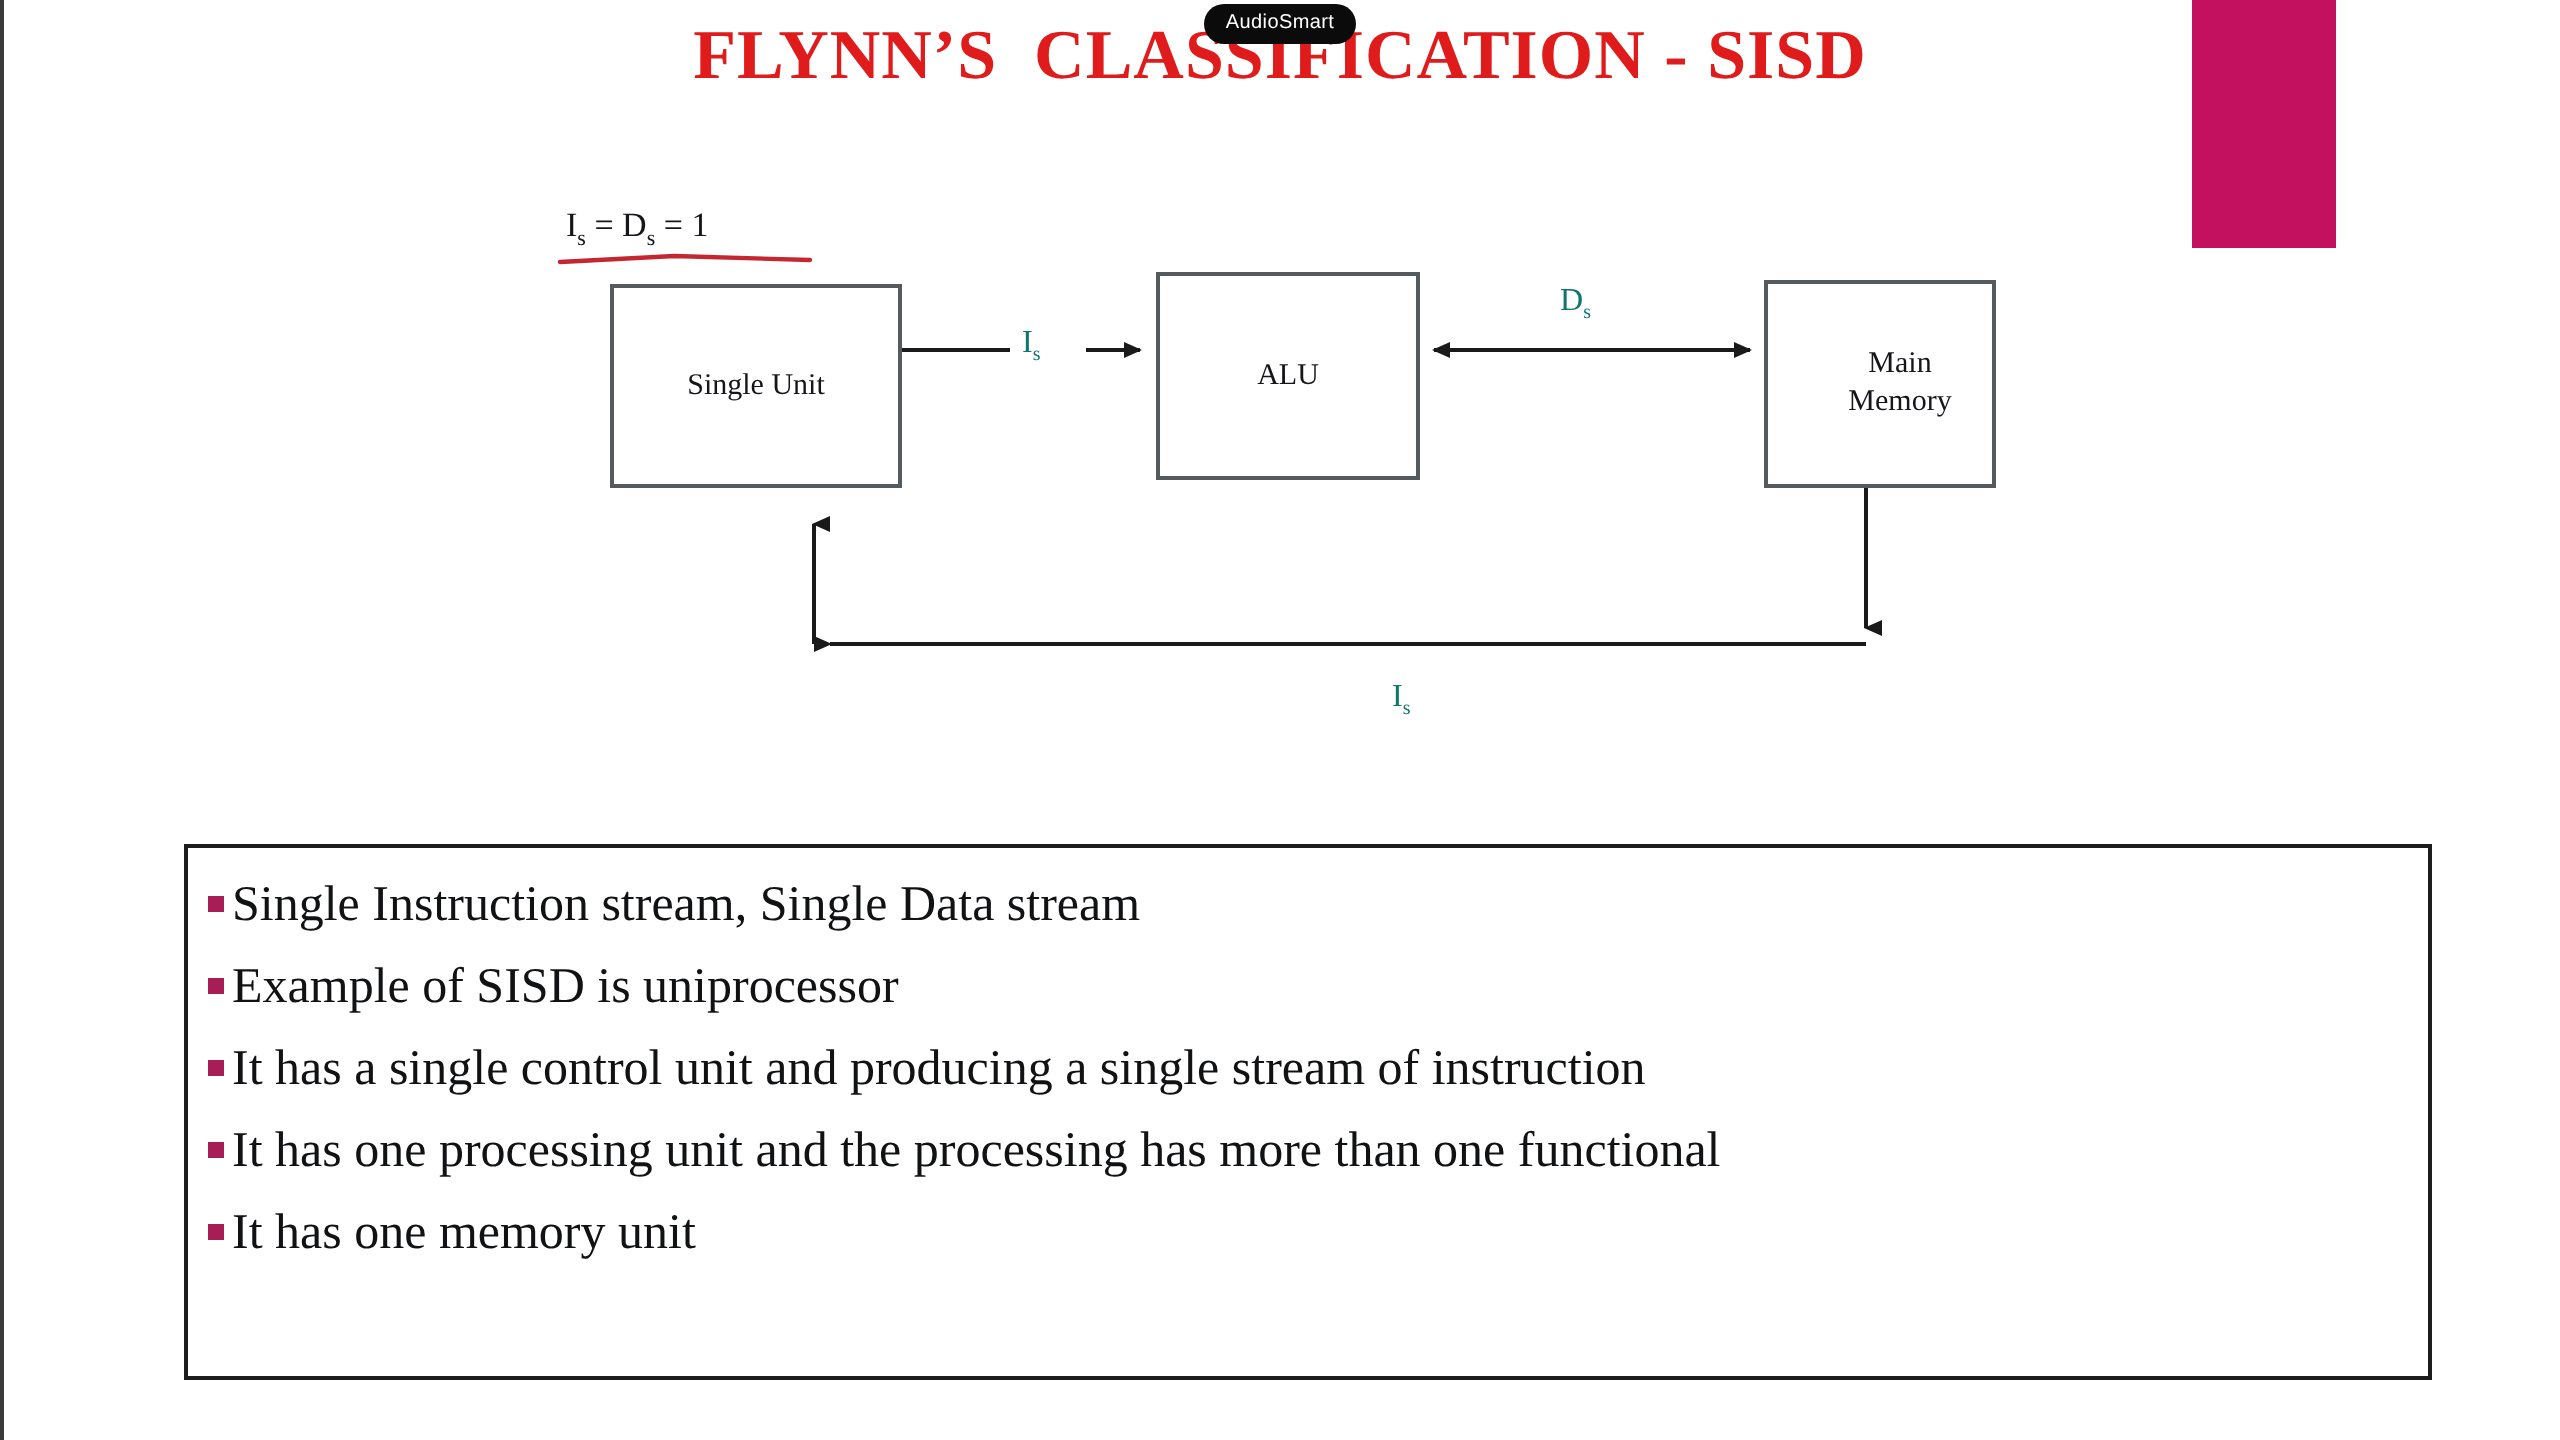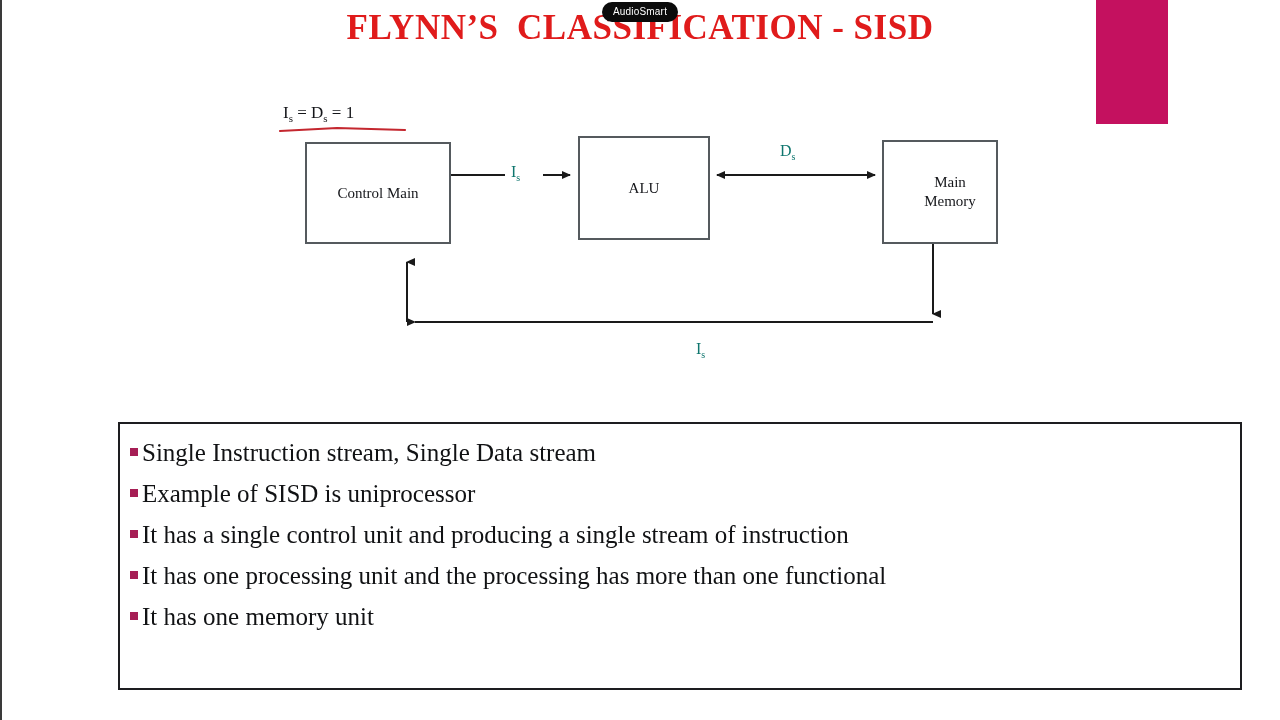--- a/index.html
+++ b/index.html
@@ -107,21 +107,20 @@
 
   
   #text-panel {
     position: absolute;
     left: 92px; top: 422px;
     width: 1124px; height: 268px;
     border: 2px solid #1d1d20;
     background: #ffffff;
     box-sizing: border-box;
     padding: 8px 4px 0 8px;
-    margin-left: 26px;
   }
   .bullet-line {
     display: flex;
     align-items: flex-start;
     font-family: "Liberation Serif", serif;
     font-size: 25px;
     line-height: 41px;
     color: #111214;
     white-space: pre-wrap;
   }
@@ -173,21 +172,21 @@
       <line x1="506" y1="175" x2="533" y2="175" stroke="#1a1a1a" stroke-width="2" marker-end="url(#arrow-r)"></line>
 
       <line x1="680" y1="175" x2="838" y2="175" stroke="#1a1a1a" stroke-width="2" marker-start="url(#arrow-l)" marker-end="url(#arrow-r)"></line>
 
       <line x1="896" y1="244" x2="896" y2="314" stroke="#1a1a1a" stroke-width="2" marker-end="url(#arrow-d)"></line>
       <line x1="896" y1="322" x2="378" y2="322" stroke="#1a1a1a" stroke-width="2" marker-end="url(#arrow-l)"></line>
       <line x1="370" y1="322" x2="370" y2="262" stroke="#1a1a1a" stroke-width="2" marker-end="url(#arrow-u)"></line>
     </svg>
 
     <div class="dbox" id="box-control-unit">
-      <span>Control Main</span>
+      <span>Single Unit</span>
     </div>
     <div class="dbox" id="box-alu">
       <span>ALU</span>
     </div>
     <div class="dbox" id="box-main-memory">
       <span style="white-space:pre-line">Main
 Memory</span>
     </div>
 
     <div class="edge-label" id="label-is-top"><span>I</span><sub>s</sub></div>

